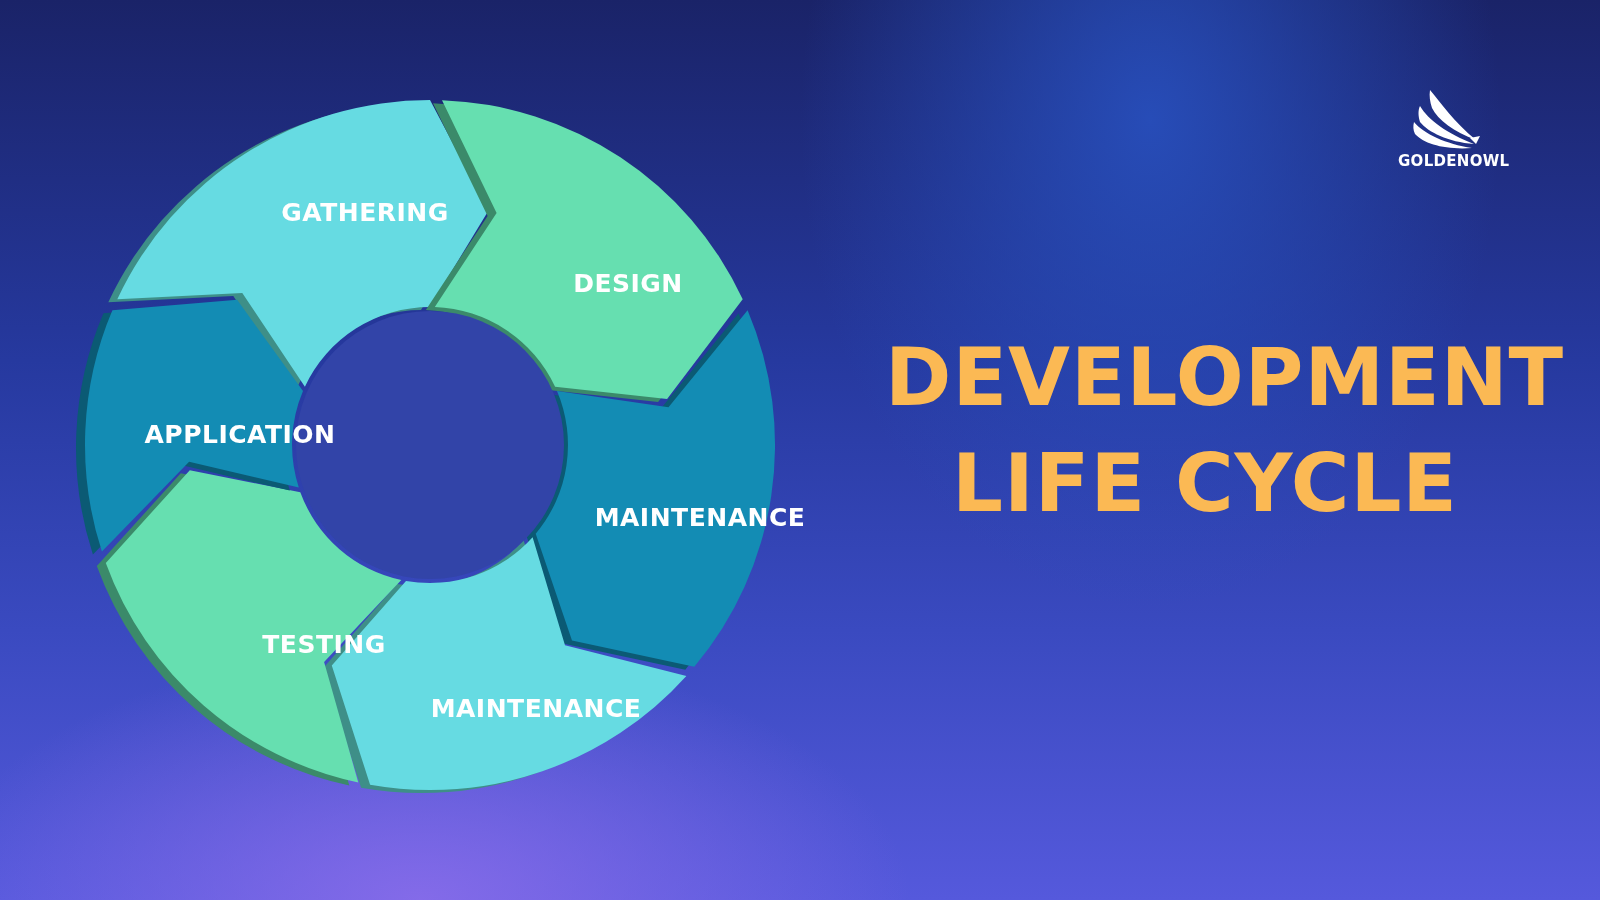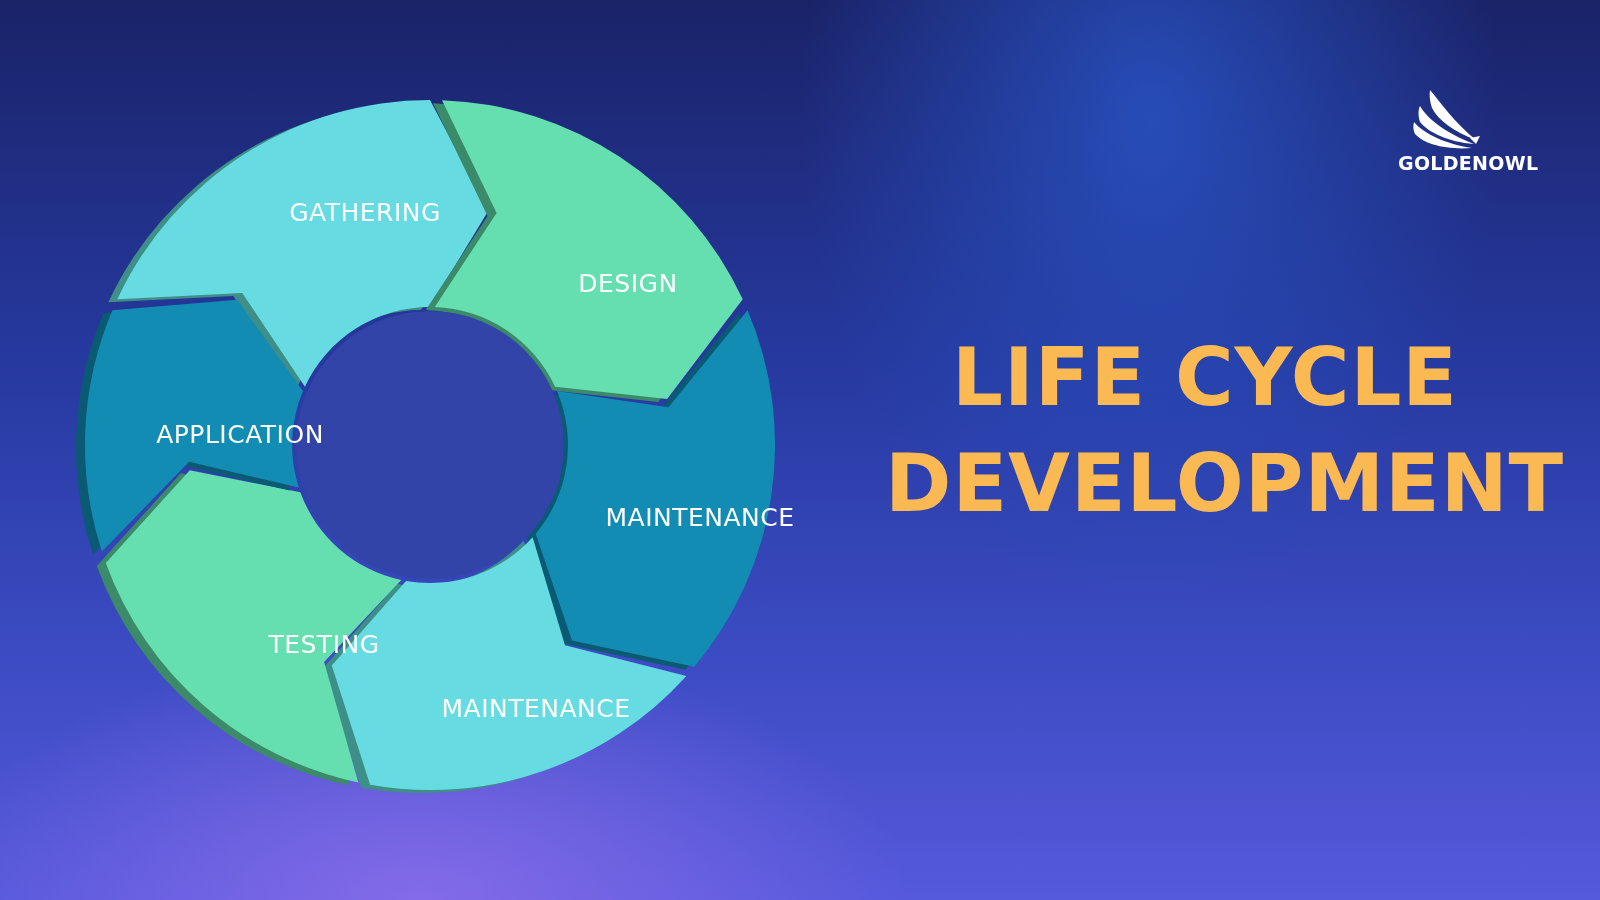--- a/index.html
+++ b/index.html
@@ -7,33 +7,33 @@
     width:1600px; height:900px; overflow:hidden; position:relative;
     font-family: "DejaVu Sans", "Liberation Sans", sans-serif;
     background:
       radial-gradient(ellipse 700px 360px at 420px 900px, rgba(140,110,235,0.85), rgba(140,110,235,0) 70%),
       radial-gradient(ellipse 500px 700px at 1150px 120px, rgba(40,80,190,0.9), rgba(40,80,190,0) 70%),
       linear-gradient(180deg, #1a2368 0%, #26399f 40%, #3a4ac0 70%, #5559dc 100%);
   }
   .diagram { position:absolute; left:0; top:0; width:900px; height:900px; }
   .diagram svg { position:absolute; left:0; top:0; }
   .seg-label {
-    position:absolute; color:#ffffff; font-weight:normal; font-size:25px;
+    position:absolute; color:#ffffff; font-weight:bold; font-size:25px;
     letter-spacing:0.5px; white-space:nowrap; transform:translate(-50%,-50%);
   }
   .title-block {
     position:absolute; left:885px; top:325px; width:640px; text-align:center;
   }
   .title-line {
     display:block; color:#fbb954; font-weight:bold; font-size:80px;
     line-height:106px; letter-spacing:1px;
   }
   .logo { position:absolute; left:1398px; top:88px; width:96px; text-align:center; }
   .logo svg { display:block; margin:0 auto; }
-  .logo-text { color:#ffffff; font-weight:bold; font-size:19px; letter-spacing:0.3px; margin-top:2px; }
+  .logo-text { color:#ffffff; font-weight:bold; font-size:15px; letter-spacing:0.3px; margin-top:2px; }
 </style>
 </head>
 <body>
 
 <div class="diagram">
   <svg id="cycle-svg" width="900" height="900" viewBox="0 0 900 900">
       <g>
         <path d="M 108.3 302.2 A 345 345 0 0 1 421.0 103.0 L 479.4 213.7 L 421.0 310.0 A 138 138 0 0 0 295.9 389.7 L 233.3 296.0 Z" fill="#3e8f88"></path>
         <path d="M 117.3 299.2 A 345 345 0 0 1 430.0 100.0 L 488.4 210.7 L 430.0 307.0 A 138 138 0 0 0 304.9 386.7 L 242.3 293.0 Z" fill="#66dbe2"></path>
       </g>
@@ -63,22 +63,22 @@
       <div class="seg-label" style="left: 365px; top: 212px;">GATHERING</div>
       <div class="seg-label" style="left: 628px; top: 266px; margin-top: 17px;">DESIGN</div>
       <div class="seg-label" style="left: 700px; top: 517px;">MAINTENANCE</div>
       <div class="seg-label" style="left: 536px; top: 708px;">MAINTENANCE</div>
       <div class="seg-label" style="left: 280px; top: 644px; margin-left: 44px;">TESTING</div>
       <div class="seg-label" style="left: 240px; top: 434px;">APPLICATION</div>
     </div>
 </div>
 
 <div class="title-block">
+  <span class="title-line">DEVELOPMENT</span>
   <span class="title-line">LIFE CYCLE</span>
-  <span class="title-line">DEVELOPMENT</span>
 </div>
 
 <div class="logo">
   <svg width="72" height="62" viewBox="0 0 72 62">
     <path d="M20 2 C30 14 44 34 66 52 C44 44 28 32 22 20 C20 14 19 8 20 2 Z" fill="#ffffff"></path>
     <path d="M10 18 C18 32 38 46 64 56 C38 54 18 44 10 34 C8 28 8 22 10 18 Z" fill="#ffffff"></path>
     <path d="M4 34 C14 46 36 56 62 60 C36 62 14 56 5 46 C3 42 3 38 4 34 Z" fill="#ffffff"></path>
     <path d="M60 50 L70 48 L66 56 Z" fill="#ffffff"></path>
   </svg>
   <div class="logo-text">GOLDENOWL</div>

